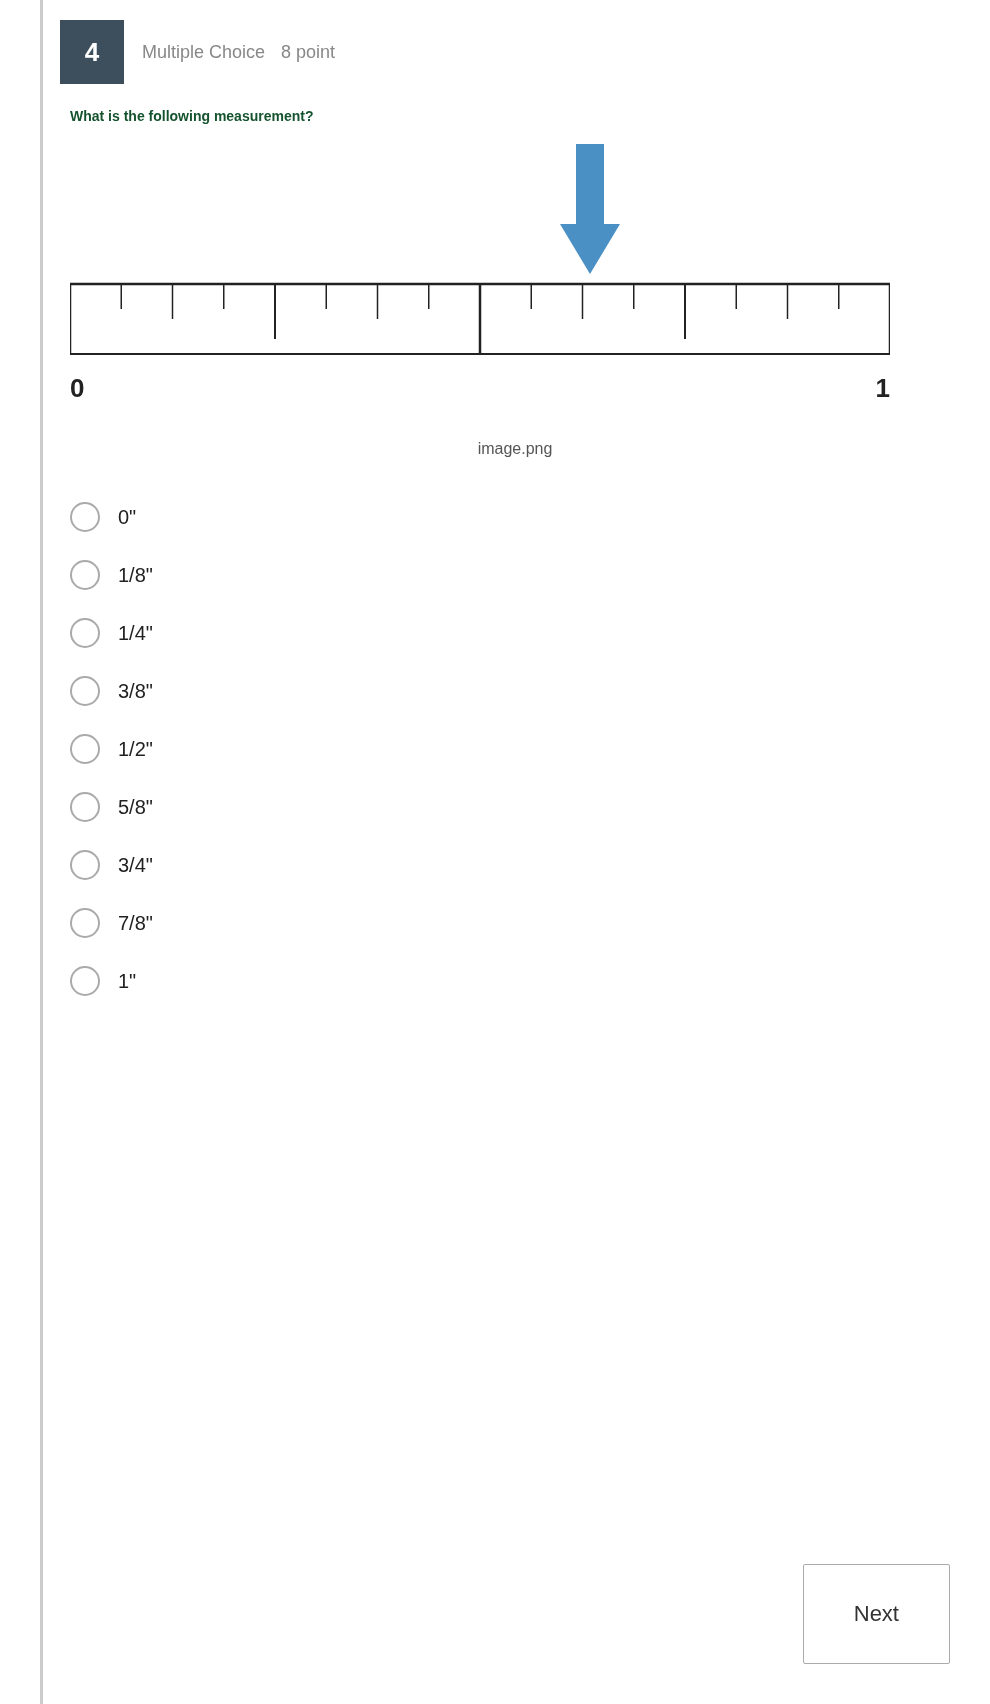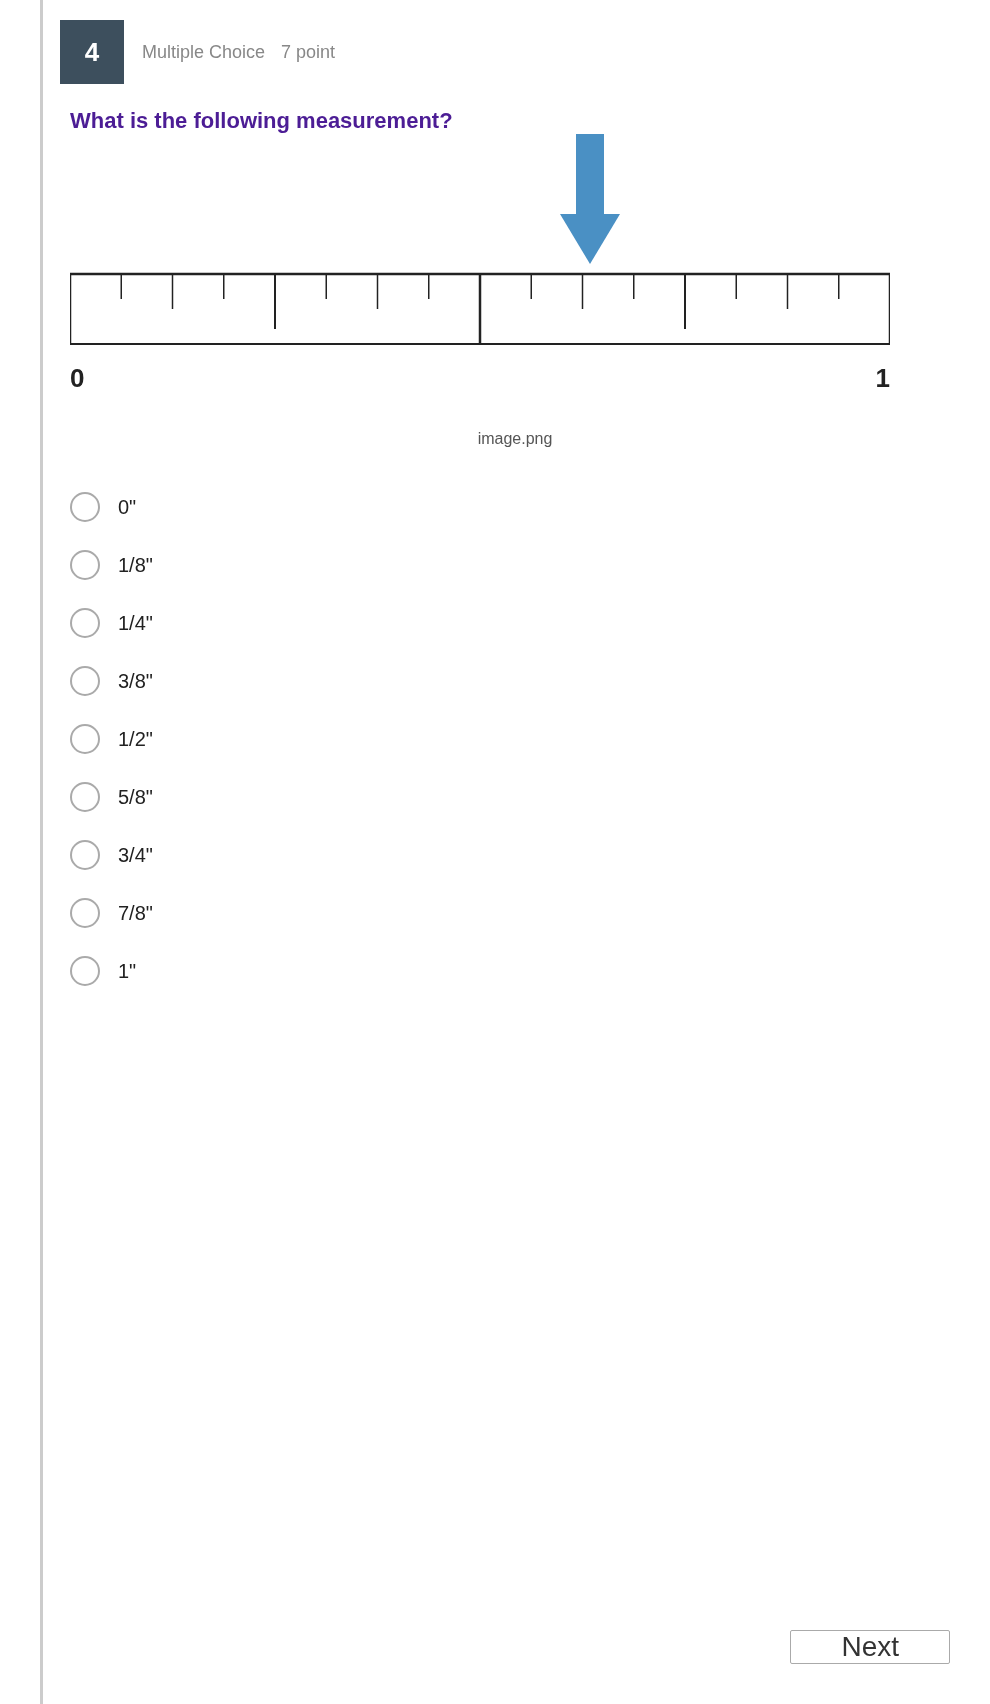--- a/index.html
+++ b/index.html
@@ -65,24 +65,25 @@
       color: #888;
       font-size: 18px;
     }
 
     .question-points {
       color: #888;
       font-size: 18px;
     }
 
     .question-text {
-      font-size: 22px;
+      font-size: 14px;
       font-weight: 600;
-      color: #4c1d95;
+      color: #14532d;
       margin-left: 0;
+      margin-bottom: 20px;
       padding-left: 10px;
     }
 
     
     .ruler-container {
       margin-left: 10px;
       margin-bottom: 16px;
       position: relative;
       width: 820px;
       height: 280px;
@@ -179,40 +180,40 @@
     
     .next-button-container {
       position: absolute;
       bottom: 40px;
       right: 40px;
     }
 
     .next-button {
       border: 1.5px solid #aaa;
       background: #fff;
-      padding: 0 50px;
-      font-size: 28px;
+      padding: 36px 50px;
+      font-size: 22px;
       color: #333;
       cursor: pointer;
       border-radius: 2px;
     }
   </style>
 </head>
 <body>
 
 <div class="page-container">
   <div class="left-border"></div>
 
   <div class="content-area">
 
     <div class="question-header">
       <div class="question-number-badge">4</div>
       <div class="question-meta">
         <span class="question-type">Multiple Choice</span>
-        <span class="question-points">7 point</span>
+        <span class="question-points">8 point</span>
       </div>
     </div>
 
     <div class="question-text">What is the following measurement?</div>
 
     <div class="ruler-container">
 
       <div class="arrow-container">
         <div class="arrow-shaft"></div>
         <div class="arrow-head"></div>

